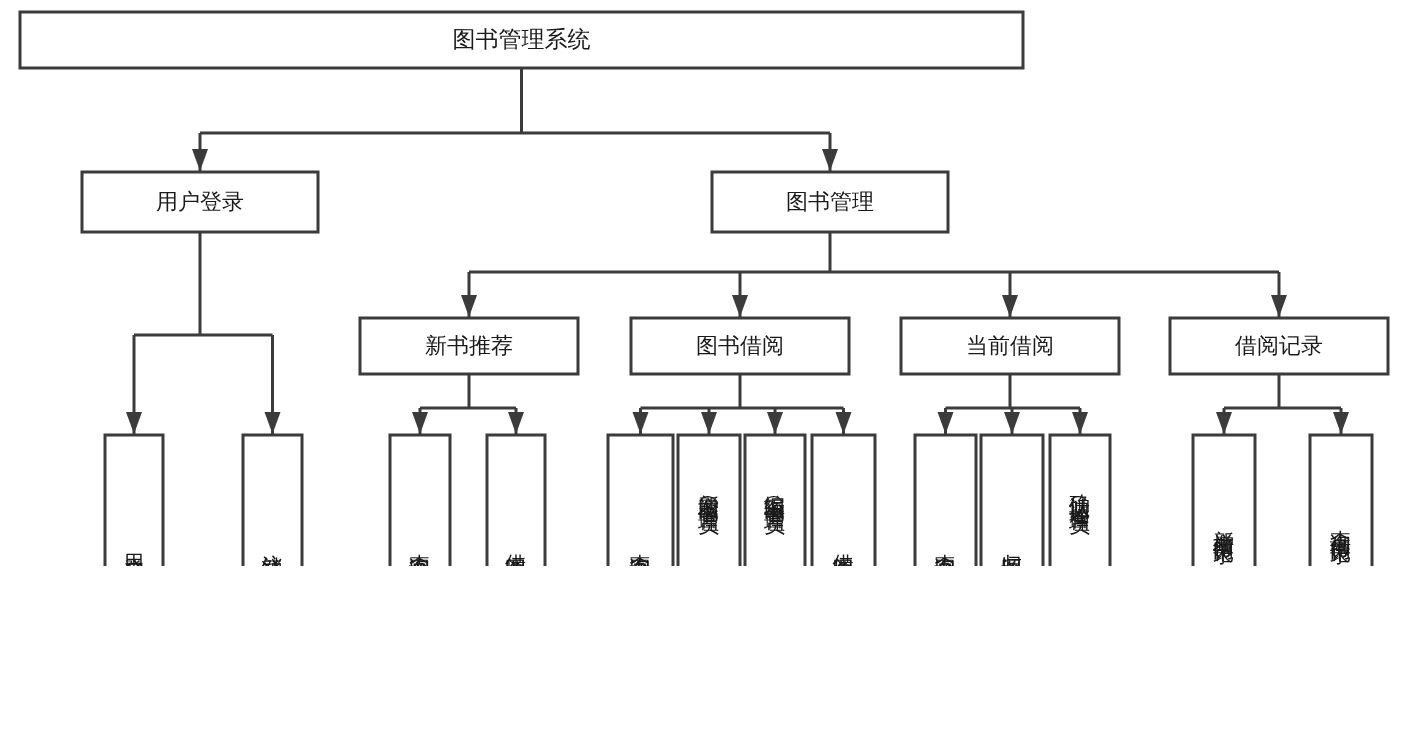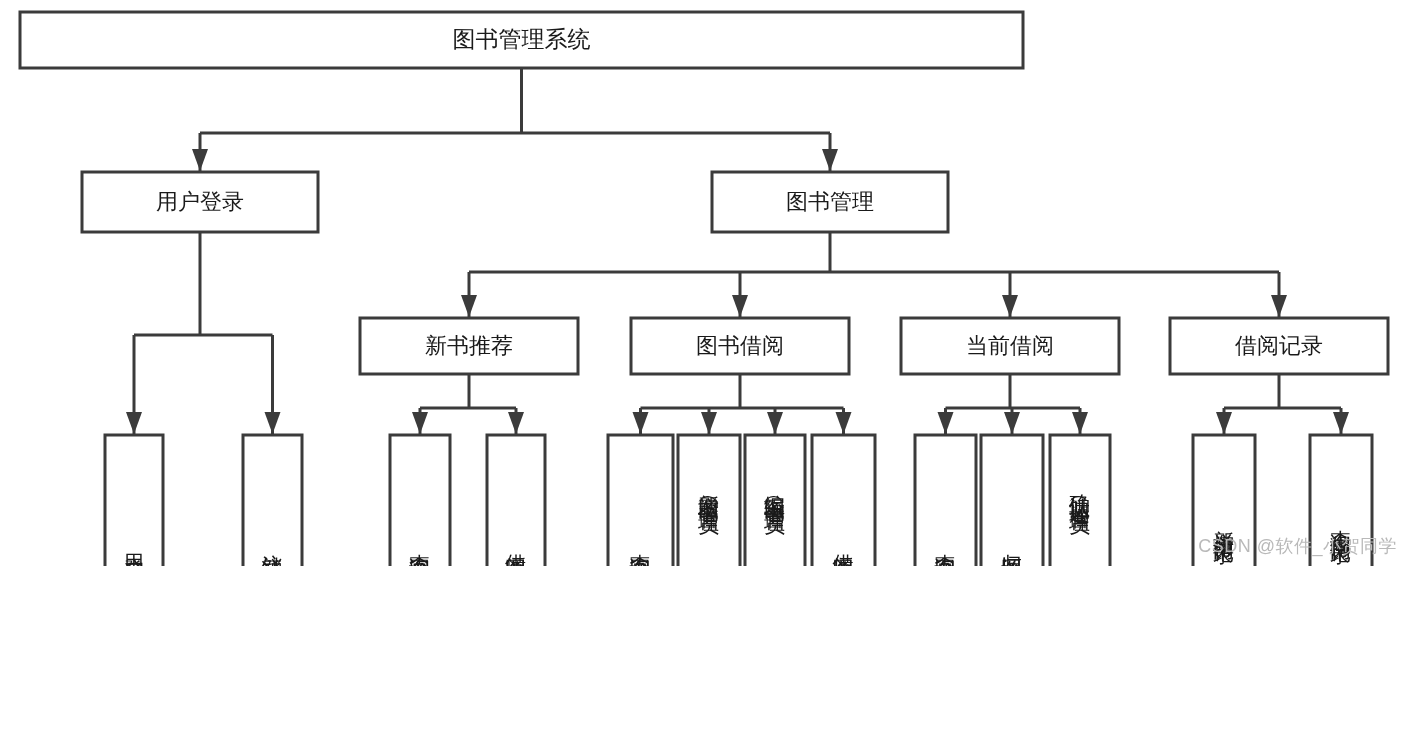--- a/index.html
+++ b/index.html
@@ -212,15 +212,14 @@
         <span class="vlabel-text">确认归还（管理员）</span>
       </div>
       <div class="vlabel-wrap" style="left: 1193px; top: 435px; width: 62px; height: 300px; padding-top: 78px;">
         <span class="vlabel-text">新增借阅记录</span>
       </div>
       <div class="vlabel-wrap" style="left: 1310px; top: 435px; width: 62px; height: 300px; padding-top: 78px;">
         <span class="vlabel-text">查询借阅记录</span>
       </div>
     </div>
 
-  <div class="watermark">CSDN @软件_小贺同学</div>
 
 </div>
 
 </body></html>

